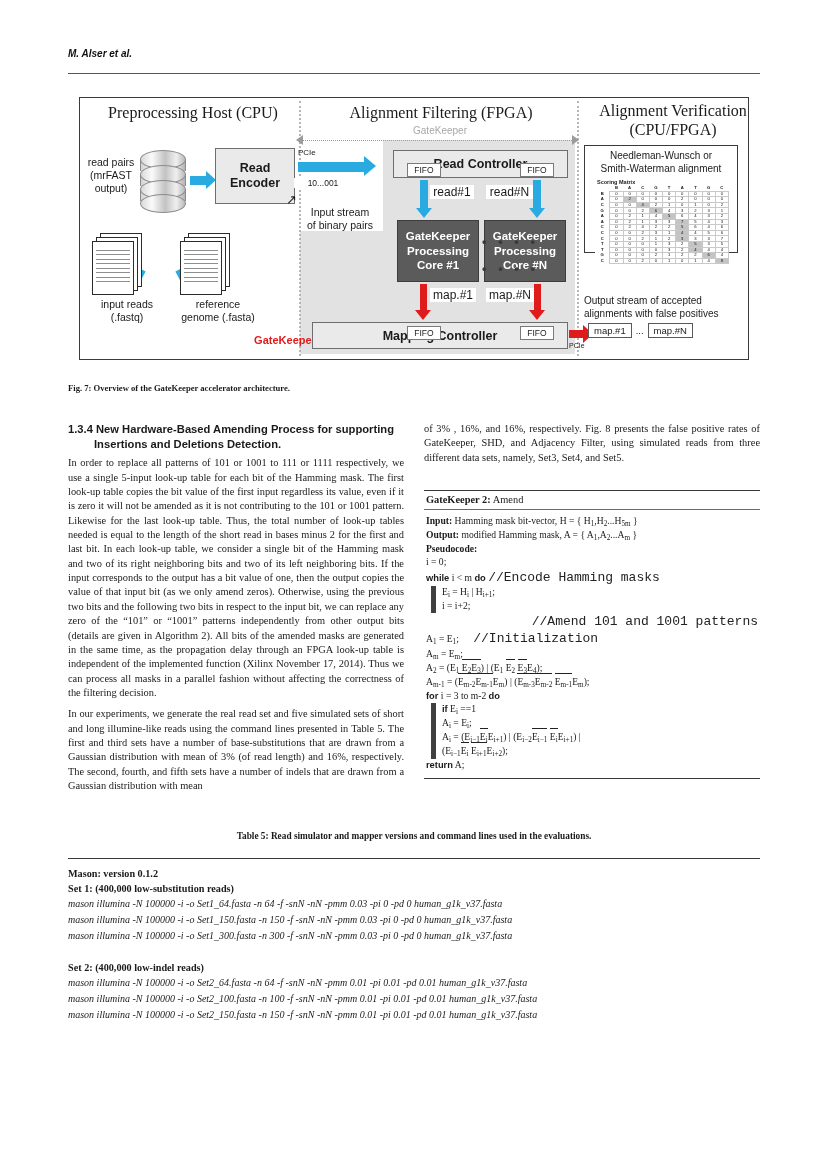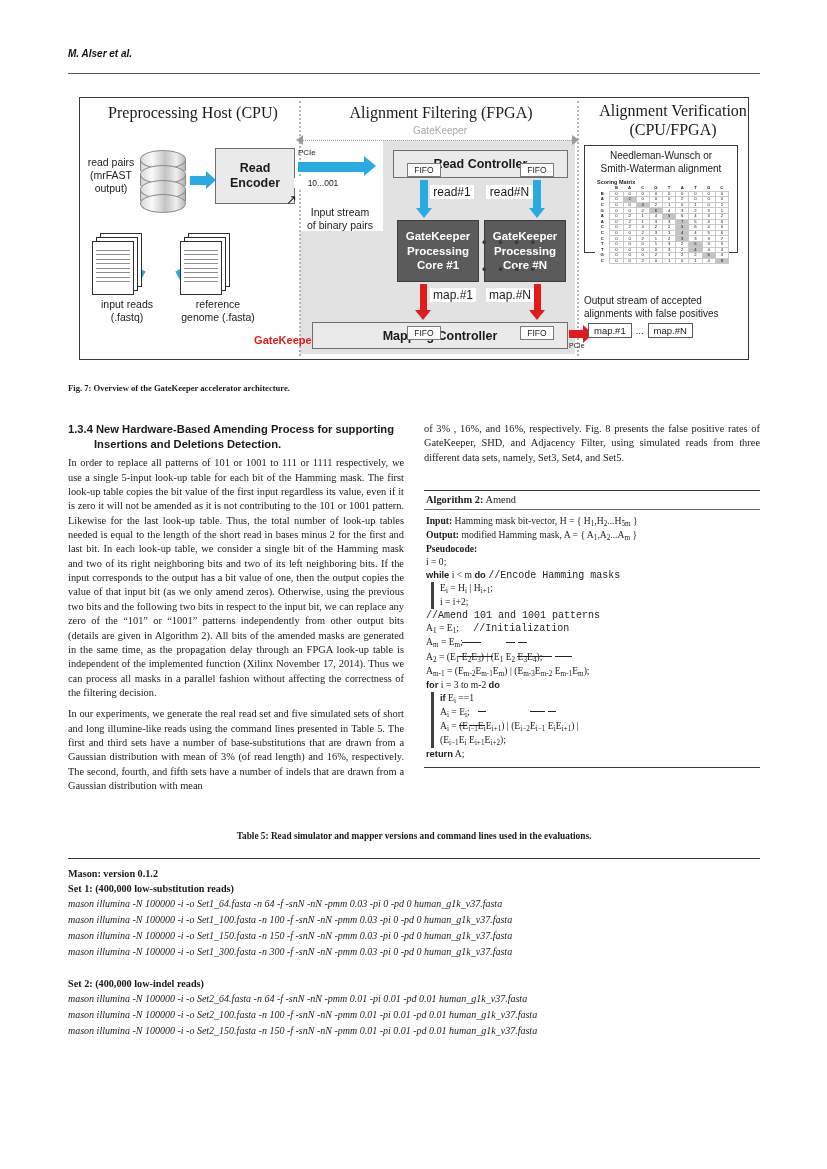--- a/index.html
+++ b/index.html
@@ -222,27 +222,27 @@
   .algo-title {
     font-family:"Liberation Serif", serif; font-size:10.4px; padding:3px 2px 4px 2px;
   }
   .algo-title b { font-weight:bold; }
   .algo-rule-mid { height:0.8px; background:#6a6a6a; }
   .algo-body {
     font-family:"Liberation Serif", serif; font-size:9.6px; line-height:1.33;
     padding:5px 2px 6px 2px;
   }
   .algo-rule-bot { height:1.2px; background:#3a3a3a; }
-  .mono { font-family:"Liberation Mono", monospace; font-size:10px; color:#222; }
+  .mono { font-family:"Liberation Mono", monospace; font-size:13px; color:#222;text-align:right; }
   .kw { font-family:"Liberation Sans", sans-serif; font-weight:bold; font-size:9.3px; }
   .sub { font-size:7.2px; vertical-align:-0.22em; }
   .ind1 { padding-left:14px; }
   .ind2 { padding-left:28px; }
-  .bar { border-left:3px solid #404040; padding-left:6px; margin-left:5px; }
-  .ovl { border-top:1px solid #222; padding-top:8px; }
+  .bar { border-left:5px solid #404040; padding-left:6px; margin-left:5px; }
+  .ovl { border-top:1px solid #222; padding-top:2px; }
 
   
   .tab5cap {
     position:absolute; left:68px; top:831px; width:692px; text-align:center;
     font-family:"Liberation Serif", serif; font-weight:bold; font-size:9.3px;
   }
   .t5-rule { position:absolute; left:68px; top:858px; width:692px; height:1.4px; background:#3a3a3a; }
   .t5 { position:absolute; left:68px; top:864px; width:692px; }
   .t5 .hdr {
     font-family:"Liberation Serif", serif; font-weight:bold; font-size:10.2px;
@@ -587,21 +587,21 @@
     <p class="body">In our experiments, we generate the real read set and five simulated sets of short and long illumine-like reads using the command lines presented in Table 5. The first and third sets have a number of base-substitutions that are drawn from a Gaussian distribution with mean of 3% (of read length) and 16%, respectively. The second, fourth, and fifth sets have a number of indels that are drawn from a Gaussian distribution with mean</p>
   </div>
 
   <div class="colR">
     <p class="body">of 3% , 16%, and 16%, respectively. Fig. 8 presents the false positive rates of GateKeeper, SHD, and Adjacency Filter, using simulated reads from three different data sets, namely, Set3, Set4, and Set5.</p>
   </div>
 
   <div class="algo">
     <div class="algo-rule-top"></div>
     <div class="algo-title">
-      <b>Algorithm 2:</b>
+      <b>GateKeeper 2:</b>
       <span>Amend</span>
     </div>
     <div class="algo-rule-mid"></div>
     <div class="algo-body">
       <div>
         <b>Input:</b>
         Hamming mask bit-vector, H = { H<span class="sub">1</span>,H<span class="sub">2</span>...H<span class="sub">5m</span> }
       </div>
       <div>
         <b>Output:</b>
@@ -636,21 +636,20 @@
     <div class="algo-rule-bot"></div>
   </div>
 
   <div class="tab5cap">Table 5: Read simulator and mapper versions and command lines used in the evaluations.</div>
   <div class="t5-rule"></div>
   <div class="t5">
     <div class="hdr">Mason: version 0.1.2</div>
     <div class="hdr">Set 1: (400,000 low-substitution reads)</div>
     <div id="set1-cmds">
         <div class="cmd">mason illumina -N 100000 -i -o Set1_64.fasta -n 64 -f -snN -nN -pmm 0.03 -pi 0 -pd 0 human_g1k_v37.fasta</div>
-        <div class="cmd">mason illumina -N 100000 -i -o Set1_100.fasta -n 100 -f -snN -nN -pmm 0.03 -pi 0 -pd 0 human_g1k_v37.fasta</div>
         <div class="cmd">mason illumina -N 100000 -i -o Set1_150.fasta -n 150 -f -snN -nN -pmm 0.03 -pi 0 -pd 0 human_g1k_v37.fasta</div>
         <div class="cmd">mason illumina -N 100000 -i -o Set1_300.fasta -n 300 -f -snN -nN -pmm 0.03 -pi 0 -pd 0 human_g1k_v37.fasta</div>
       </div>
     <div class="gap"></div>
     <div class="hdr">Set 2: (400,000 low-indel reads)</div>
     <div id="set2-cmds">
         <div class="cmd">mason illumina -N 100000 -i -o Set2_64.fasta -n 64 -f -snN -nN -pmm 0.01 -pi 0.01 -pd 0.01 human_g1k_v37.fasta</div>
         <div class="cmd">mason illumina -N 100000 -i -o Set2_100.fasta -n 100 -f -snN -nN -pmm 0.01 -pi 0.01 -pd 0.01 human_g1k_v37.fasta</div>
         <div class="cmd">mason illumina -N 100000 -i -o Set2_150.fasta -n 150 -f -snN -nN -pmm 0.01 -pi 0.01 -pd 0.01 human_g1k_v37.fasta</div>
       </div>

